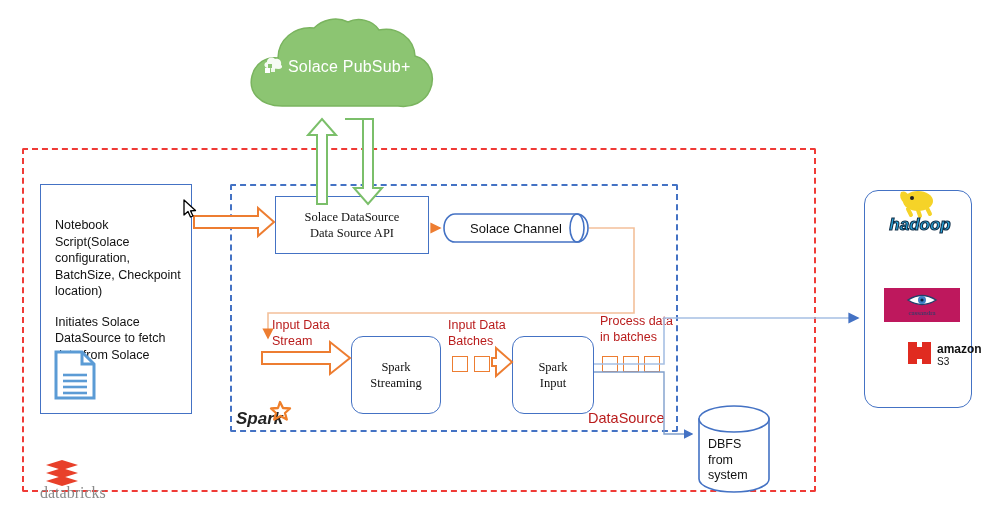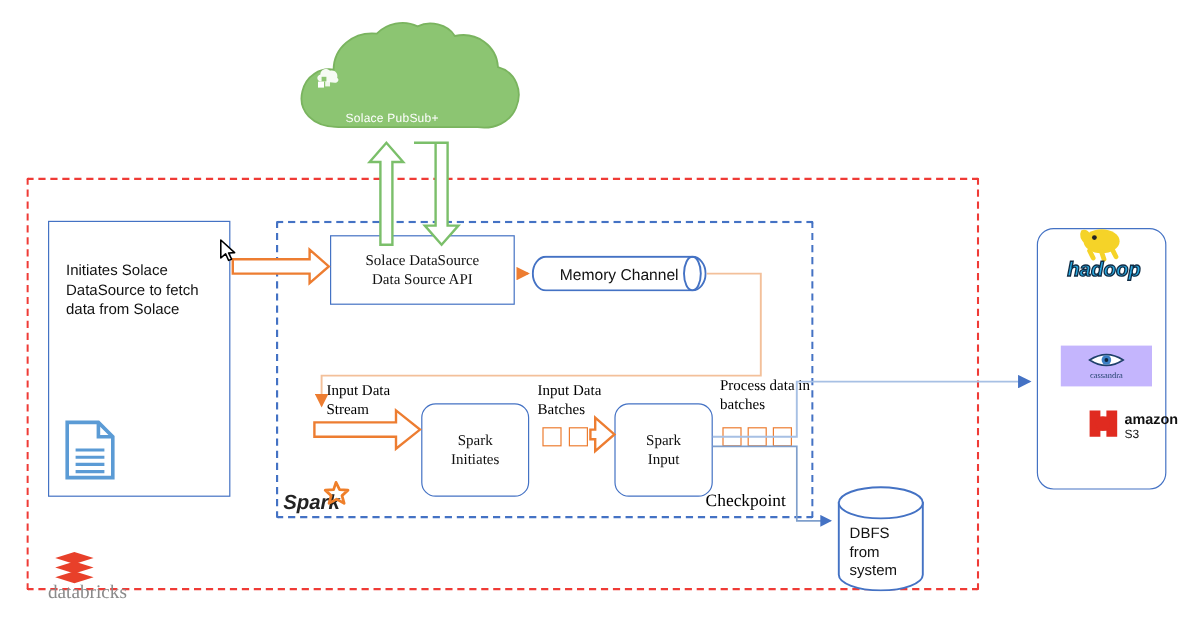--- a/index.html
+++ b/index.html
@@ -10,21 +10,21 @@
   
   #databricks-region{left:22px;top:148px;width:794px;height:344px;
       border:2px dashed #ef3b36;border-radius:2px;box-sizing:border-box;}
   #spark-region{left:230px;top:184px;width:448px;height:248px;
       border:2px dashed #4472c4;border-radius:2px;box-sizing:border-box;}
 
   
   #solace-cloud{left:240px;top:18px;width:200px;height:110px;}
   #solace-cloud svg{display:block;}
   .cloud-label{position:absolute;left:48px;top:40px;color:#ffffff;
-      font-size:10px;letter-spacing:.2px;white-space:nowrap;margin-top:36px;}
+      font-size:16px;letter-spacing:.2px;white-space:nowrap;}
   .cloud-icon{position:absolute;left:22px;top:38px;width:22px;height:20px;}
 
   
   .box{box-sizing:border-box;border:1.6px solid #4472c4;background:#fff;}
   .rbox{box-sizing:border-box;border:1.6px solid #4472c4;background:#fff;border-radius:12px;}
   .ctr{display:flex;align-items:center;justify-content:center;text-align:center;font-family:Liberation Serif, serif;}
   .col{flex-direction:column;}
 
   #notebook-box{left:40px;top:184px;width:152px;height:230px;}
   .nb-text{position:absolute;left:14px;top:32px;width:128px;font-size:12.5px;line-height:16.5px;}
@@ -33,36 +33,36 @@
 
   #datasource-box{left:275px;top:196px;width:154px;height:58px;font-size:12.5px;line-height:16px;}
 
   #memory-channel{left:443px;top:213px;width:146px;height:30px;}
   #memory-channel .mc-label{position:absolute;left:0;top:0;width:146px;height:30px;
       display:flex;align-items:center;justify-content:center;font-size:13px;}
 
   #spark-streaming-box{left:351px;top:336px;width:90px;height:78px;font-size:12.5px;line-height:16px;}
   #spark-engine-box{left:512px;top:336px;width:82px;height:78px;font-size:12.5px;line-height:16px;}
 
-  .lbl{position:absolute;font-size:12.5px;line-height:15.5px;color:#000000;font-family:Liberation Serif, serif;}
+  .lbl{position:absolute;font-size:12.5px;line-height:15.5px;color:#b91c1c;}
   #input-data-stream-label{left:272px;top:318px;width:74px;}
   #input-data-batches-label{left:448px;top:318px;width:72px;}
   #process-data-label{left:600px;top:314px;width:76px;}
   #checkpoint-label{left:588px;top:411px;font-size:14.5px;}
 
   .sq{position:absolute;width:16px;height:16px;box-sizing:border-box;border:1.6px solid #ed7d31;background:#fff;}
 
   
   #dbfs-cyl{left:697px;top:405px;width:74px;height:88px;}
   #dbfs-label{position:absolute;left:708px;top:437px;width:70px;font-size:12.5px;line-height:15.5px;}
 
   
   #storage-box{left:864px;top:190px;width:108px;height:218px;border-radius:14px;}
   #hadoop-logo{position:absolute;left:884px;top:188px;width:72px;height:48px;}
-  #cassandra-logo{position:absolute;left:884px;top:288px;width:76px;height:34px;background:#c4b5fd;}
+  #cassandra-logo{position:absolute;left:884px;top:288px;width:76px;height:34px;background:#be185d;}
   #s3-logo{position:absolute;left:904px;top:336px;width:80px;height:34px;}
 
   
   #databricks-logo{position:absolute;left:40px;top:456px;width:110px;height:44px;}
   #spark-logo{position:absolute;left:236px;top:400px;width:58px;height:30px;}
 
   
   #mouse-cursor{left:183px;top:199px;width:14px;height:20px;}
 
   svg.over{position:absolute;left:0;top:0;width:992px;height:524px;pointer-events:none;}
@@ -84,20 +84,21 @@
       <rect x="6" y="8" width="4" height="4" fill="#8cc572"></rect>
       <rect x="3" y="12" width="5" height="5" fill="#ffffff"></rect>
       <rect x="9" y="12" width="4" height="4" fill="#ffffff" opacity=".85"></rect>
     </svg>
   </span>
   <span class="cloud-label">Solace PubSub+</span>
 </div>
 
 <div class="abs box" id="notebook-box">
   <div class="nb-text">
+    <p>Notebook Script(Solace configuration, BatchSize, Checkpoint location)</p>
     <p>Initiates Solace DataSource to fetch data from Solace</p>
   </div>
   <span id="notebook-doc-icon">
     <svg width="44" height="52" viewBox="0 0 44 52">
       <path d="M3 3 h26 l12 12 v34 h-38 z" fill="#ffffff" stroke="#5b9bd5" stroke-width="3"></path>
       <path d="M29 3 v12 h12" fill="none" stroke="#5b9bd5" stroke-width="3"></path>
       <g stroke="#5b9bd5" stroke-width="2.6">
         <line x1="10" y1="26" x2="34" y2="26"></line>
         <line x1="10" y1="32" x2="34" y2="32"></line>
         <line x1="10" y1="38" x2="34" y2="38"></line>
@@ -110,37 +111,37 @@
 <div class="abs box ctr col" id="datasource-box">
   <div>Solace DataSource</div>
   <div>Data Source API</div>
 </div>
 
 <div class="abs" id="memory-channel">
   <svg width="146" height="30" viewBox="0 0 146 30">
     <path d="M12 1 H134 A11 14 0 0 1 134 29 H12 A11 14 0 0 1 12 1 Z" fill="#fff" stroke="#4472c4" stroke-width="1.6"></path>
     <ellipse cx="134" cy="15" rx="7" ry="14" fill="none" stroke="#4472c4" stroke-width="1.6"></ellipse>
   </svg>
-  <span class="mc-label">Memory Channel</span>
+  <span class="mc-label">Solace Channel</span>
 </div>
 
 <div class="abs rbox ctr col" id="spark-streaming-box">
   <div>Spark</div>
-  <div>Initiates</div>
+  <div>Streaming</div>
 </div>
 
 <div class="abs rbox ctr col" id="spark-engine-box">
   <div>Spark</div>
   <div>Input</div>
 </div>
 
 <div class="lbl" id="input-data-stream-label">Input Data Stream</div>
 <div class="lbl" id="input-data-batches-label">Input Data Batches</div>
 <div class="lbl" id="process-data-label">Process data in batches</div>
-<div class="lbl" id="checkpoint-label">Checkpoint</div>
+<div class="lbl" id="checkpoint-label">DataSource</div>
 
 <div class="sq" style="left:452px;top:356px;"></div>
 <div class="sq" style="left:474px;top:356px;"></div>
 <div class="sq" style="left:602px;top:356px;"></div>
 <div class="sq" style="left:623px;top:356px;"></div>
 <div class="sq" style="left:644px;top:356px;"></div>
 
 <div class="abs" id="dbfs-cyl">
   <svg width="74" height="88" viewBox="0 0 74 88">
     <path d="M2 14 V74 A35 13 0 0 0 72 74 V14 Z" fill="#fff" stroke="#4472c4" stroke-width="1.6"></path>

